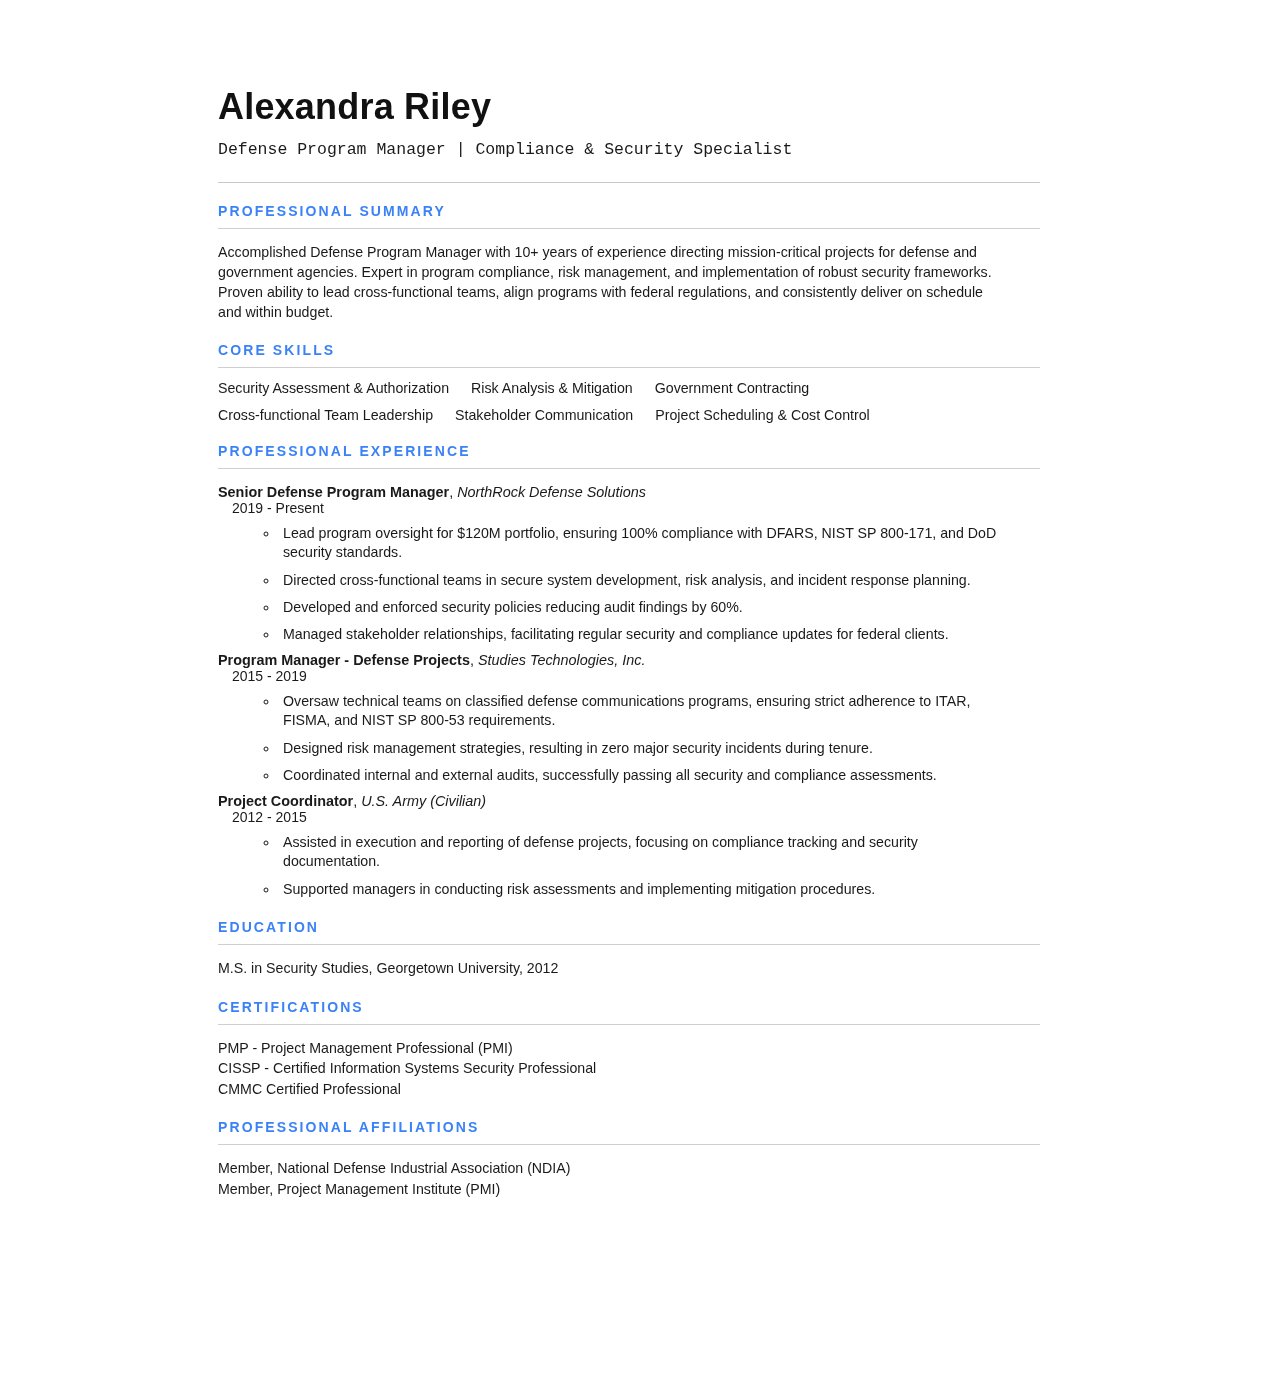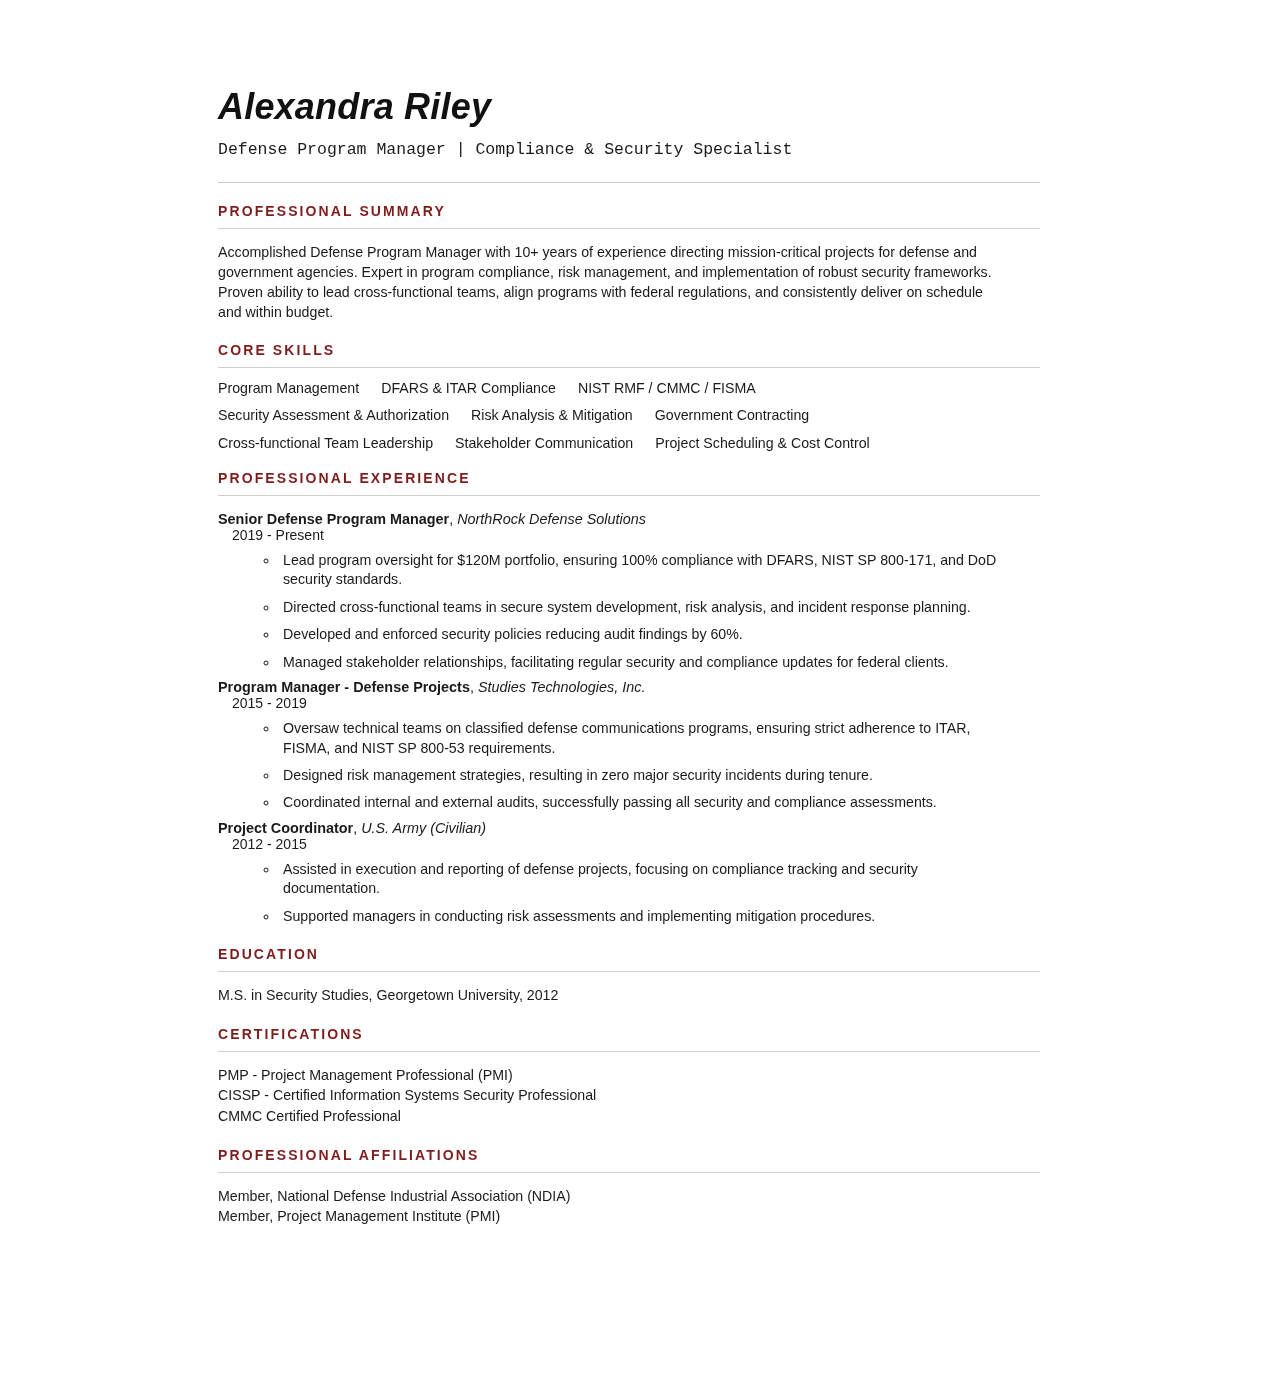--- a/index.html
+++ b/index.html
@@ -18,21 +18,20 @@
     padding: 88px 223px 0 218px;
     box-sizing: border-box;
   }
   .name {
     font-size: 36px;
     font-weight: bold;
     letter-spacing: 0.2px;
     line-height: 1.05;
     margin: 0 0 14px 0;
     color: #111111;
-    font-style: italic;
   }
   .tagline {
     font-size: 16.5px;
     font-weight: normal;
     line-height: 1.2;
     margin: 0 0 14px 0;
     color: #1a1a1a;
     font-family: Liberation Mono, monospace;
   }
   .contact {
@@ -52,21 +51,21 @@
     width: 822px;
   }
 
   .section { margin-top: 20px; }
   .section-title {
     font-size: 14px;
     font-weight: bold;
     letter-spacing: 2.1px;
     text-transform: uppercase;
     margin: 0 0 9px 0;
-    color: #7f1d1d;
+    color: #3b82f6;
   }
   .section-rule {
     border: 0;
     border-top: 1px solid #cfcfcf;
     margin: 0 0 13px 0;
     width: 822px;
   }
   .summary-text {
     font-size: 14.2px;
     line-height: 1.42;
@@ -143,21 +142,20 @@
   <div class="section">
     <div class="section-title">PROFESSIONAL SUMMARY</div>
     <hr class="section-rule">
     <p class="summary-text">Accomplished Defense Program Manager with 10+ years of experience directing mission-critical projects for defense and government agencies. Expert in program compliance, risk management, and implementation of robust security frameworks. Proven ability to lead cross-functional teams, align programs with federal regulations, and consistently deliver on schedule and within budget.</p>
   </div>
 
   <div class="section">
     <div class="section-title">CORE SKILLS</div>
     <hr class="section-rule">
     <div id="skills-list">
-        <div class="skills-row"><span class="skill">Program Management</span><span class="skill-gap"></span><span class="skill">DFARS &amp; ITAR Compliance</span><span class="skill-gap"></span><span class="skill">NIST RMF / CMMC / FISMA</span></div>
         <div class="skills-row"><span class="skill">Security Assessment &amp; Authorization</span><span class="skill-gap"></span><span class="skill">Risk Analysis &amp; Mitigation</span><span class="skill-gap"></span><span class="skill">Government Contracting</span></div>
         <div class="skills-row"><span class="skill">Cross-functional Team Leadership</span><span class="skill-gap"></span><span class="skill">Stakeholder Communication</span><span class="skill-gap"></span><span class="skill">Project Scheduling &amp; Cost Control</span></div>
       </div>
   </div>
 
   <div class="section exp-section">
     <div class="section-title">PROFESSIONAL EXPERIENCE</div>
     <hr class="section-rule">
     <div id="experience-list">
         <div class="job">

